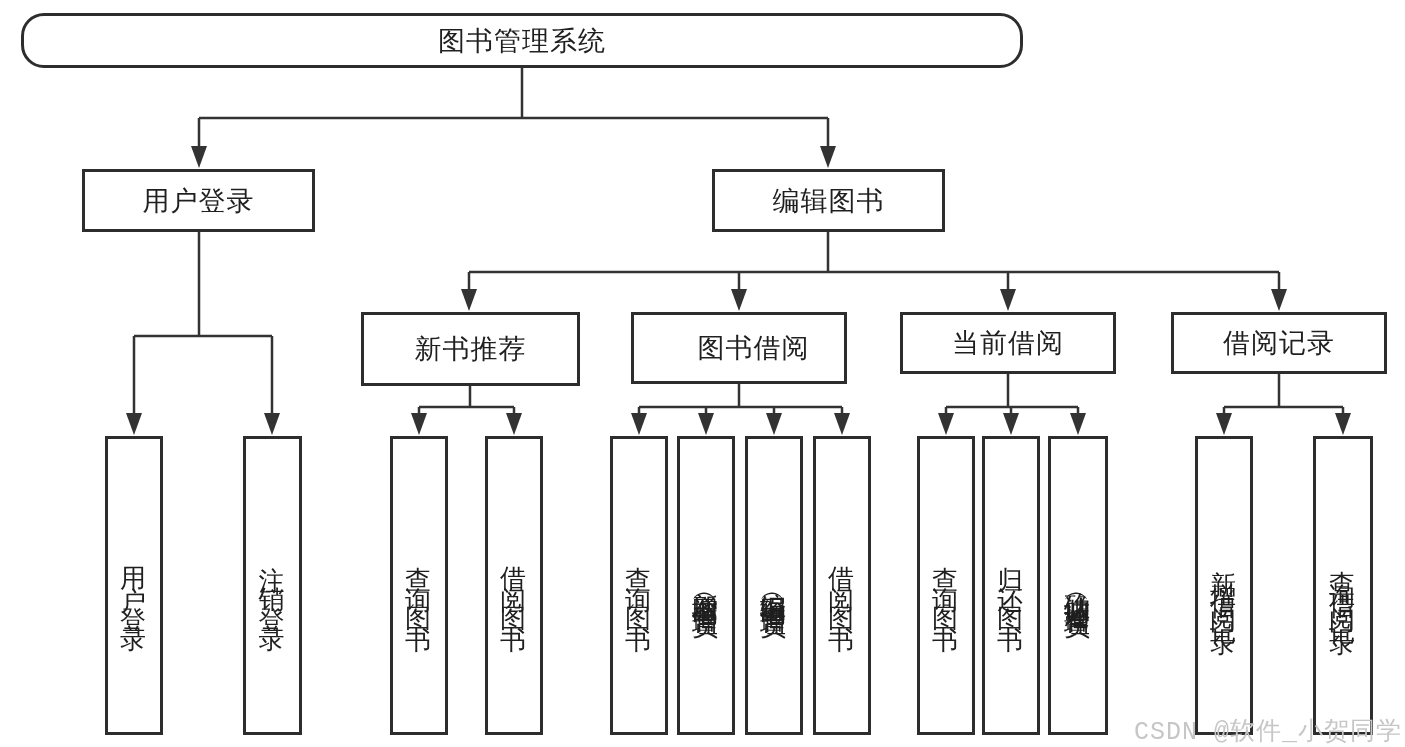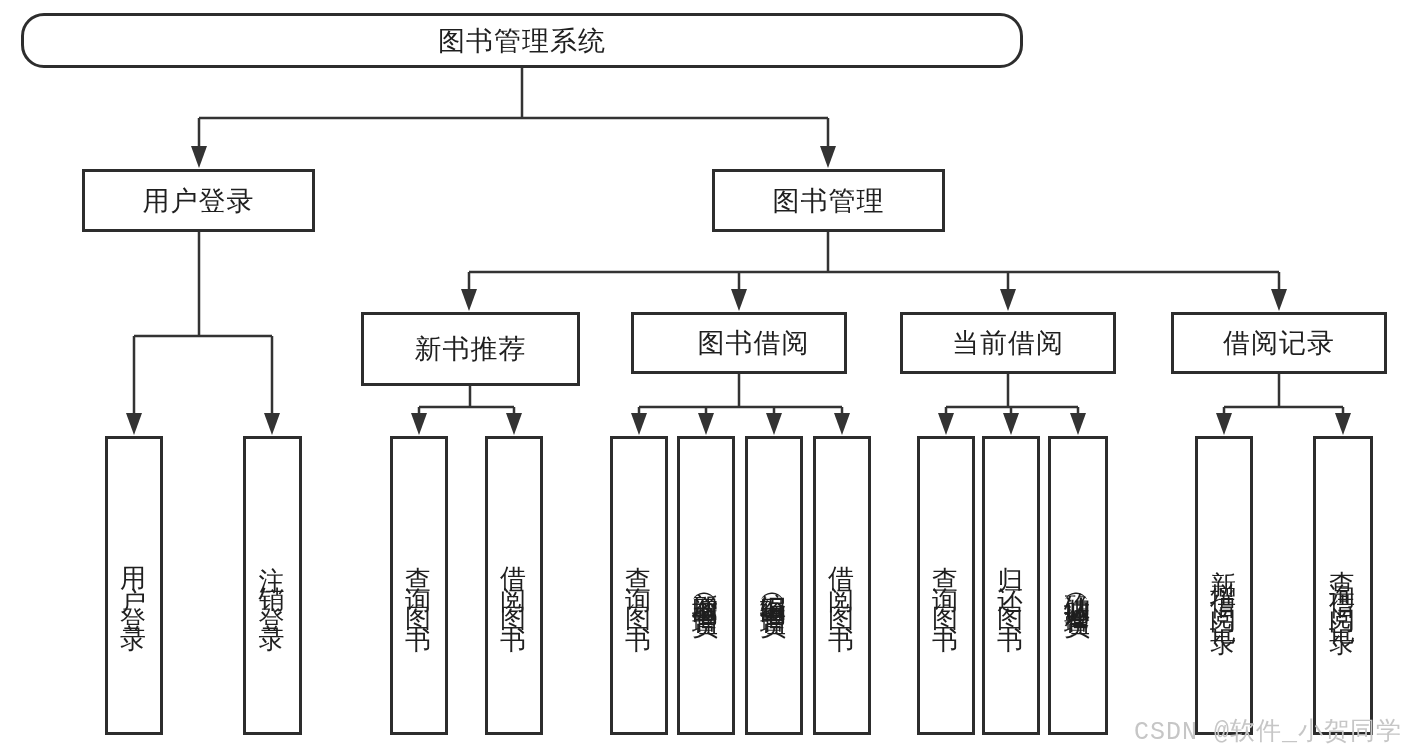--- a/index.html
+++ b/index.html
@@ -37,21 +37,21 @@
   }
   .vs4 .vtext{letter-spacing:20px;}
   .vs6 .vtext{letter-spacing:12px;}
   .vs9 .vtext{letter-spacing:3px;}
 
   
   #n-root       {left:21px;  top:13px;  width:1002px; height:55px;border-radius:23px;}
   #n-user-login {left:82px;  top:169px; width:233px;  height:63px;}
   #n-book-mgmt  {left:712px; top:169px; width:233px;  height:63px;}
   #n-new-book   {left:361px; top:312px; width:219px;  height:74px;}
-  #n-borrow     {left:631px; top:312px; width:216px;  height:62px;padding-left:29px;}
+  #n-borrow     {left:631px; top:312px; width:216px;  height:72px;padding-left:29px;}
   #n-current    {left:900px; top:312px; width:216px;  height:62px;}
   #n-record     {left:1171px;top:312px; width:216px;  height:62px;}
   .leaf{top:436px;height:299px;}
   #n-ul-login   {left:105px; width:58px;}
   #n-ul-logout  {left:243px; width:59px;}
   #n-nb-query   {left:390px; width:58px;}
   #n-nb-borrow  {left:485px; width:58px;}
   #n-bb-query   {left:610px; width:58px;}
   #n-bb-add     {left:677px; width:58px;}
   #n-bb-edit    {left:745px; width:58px;}
@@ -114,21 +114,21 @@
       <polygon points="1003,413 1019,413 1011,435"></polygon>
       <polygon points="1070,413 1086,413 1078,435"></polygon>
       <polygon points="1216,413 1232,413 1224,435"></polygon>
       <polygon points="1335,413 1351,413 1343,435"></polygon>
     </g>
   </svg>
 
   <div id="n-root" class="node h-node">图书管理系统</div>
 
   <div id="n-user-login" class="node h-node">用户登录</div>
-  <div id="n-book-mgmt" class="node h-node">图书管理</div>
+  <div id="n-book-mgmt" class="node h-node">编辑图书</div>
 
   <div id="n-new-book" class="node h-node">新书推荐</div>
   <div id="n-borrow" class="node h-node">图书借阅</div>
   <div id="n-current" class="node h-node">当前借阅</div>
   <div id="n-record" class="node h-node">借阅记录</div>
 
   <div id="n-ul-login" class="node v-node leaf vs4">
     <span class="vtext">用户登录</span>
   </div>
   <div id="n-ul-logout" class="node v-node leaf vs4">

